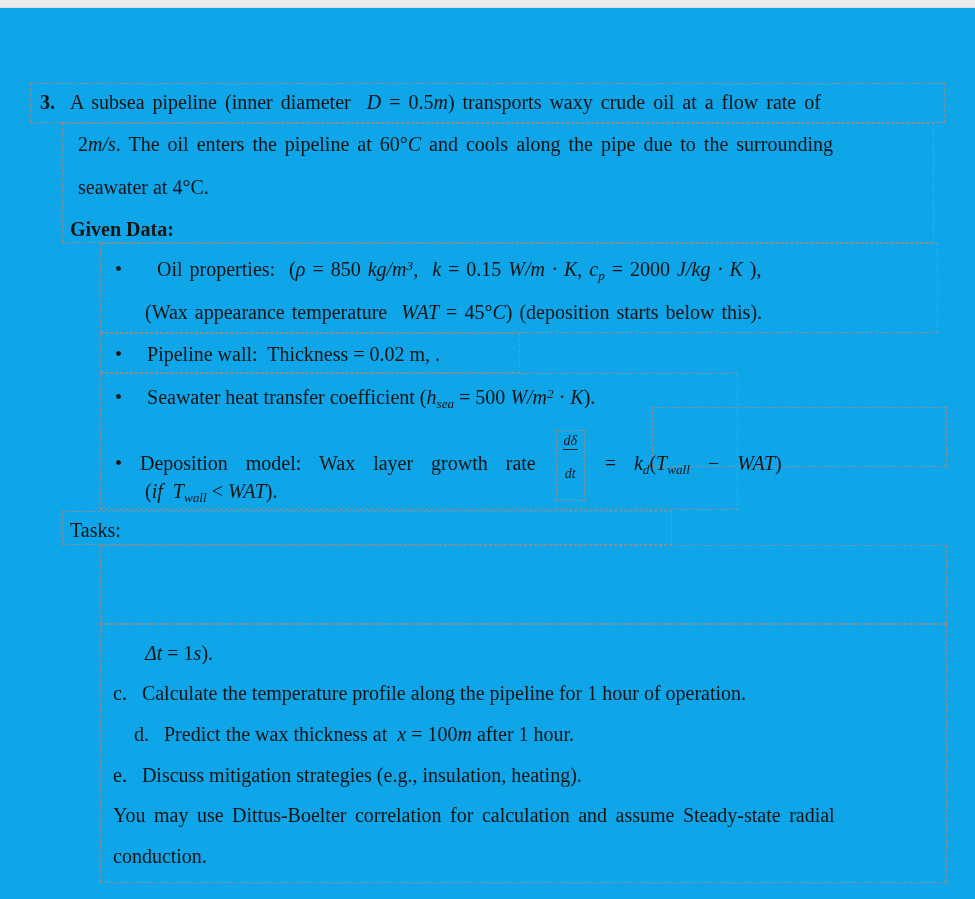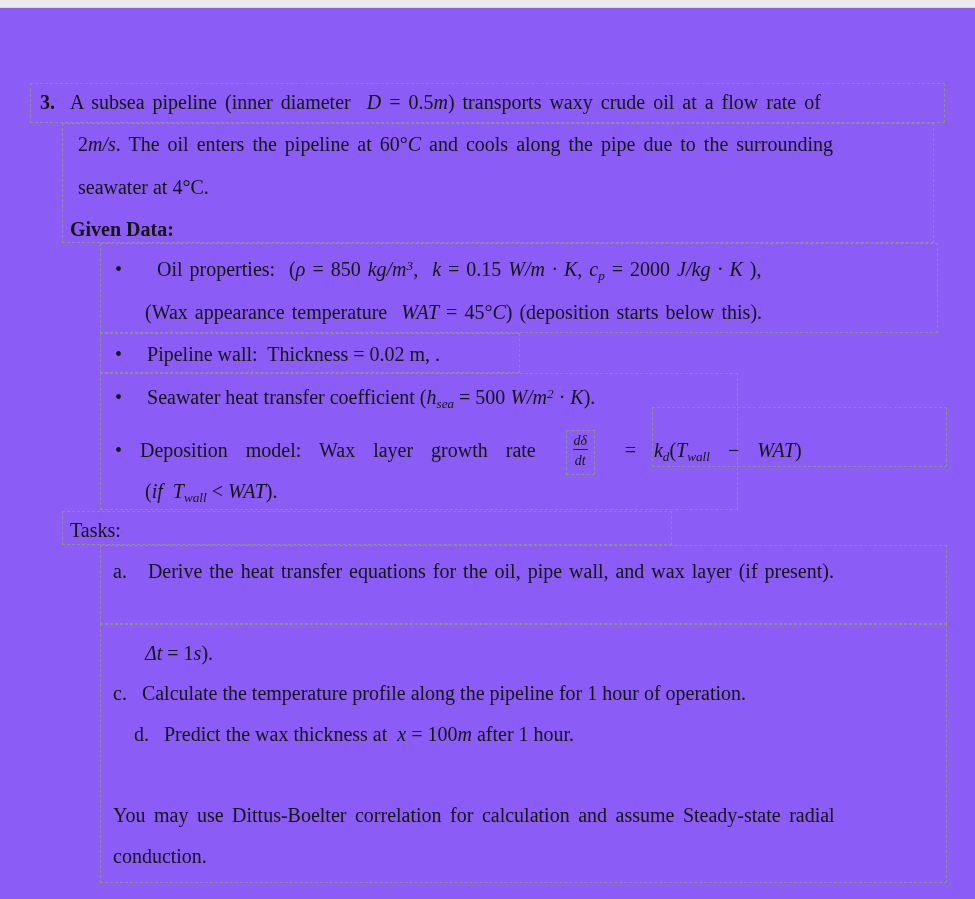--- a/index.html
+++ b/index.html
@@ -1,19 +1,19 @@
 <!DOCTYPE html>
 <html><head>
 <meta charset="utf-8">
 <style>
   html,body{margin:0;padding:0;background:#ffffff;}
   #page{
     position:relative;
     width:975px;height:899px;
-    background:#8b5cf6;
+    background:#0ea5e9;
     font-family:"Liberation Serif","DejaVu Serif",serif;
     color:#141414;
     overflow:hidden;
   }
   .top-edge{
     position:absolute;left:0;top:0;width:975px;height:7px;
     background:#ebebeb;border-bottom:1px solid #dcdcdc;
   }
   .obox{
     position:absolute;
@@ -35,27 +35,27 @@
   .ws3{word-spacing:3px;}
   .ws35{word-spacing:3.5px;}
   .wide{word-spacing:13px;}
   .frac{
     display:inline-flex;
     flex-direction:column;
     align-items:center;
     vertical-align:middle;
     border:1.5px dashed #8f8f8f;
     padding:2px 6px;
-    margin:0 12px;
+    margin:0 2px;
     font-style:italic;
     font-size:14px;
     line-height:1.15;
     word-spacing:normal;
   }
-  .frac .den{border-top:1px solid #222;padding:3px 2px;}
+  .frac .den{border-top:1px solid #222;padding:16px 2px;}
 </style>
 </head>
 <body>
 
 <div id="page">
 
   <div class="top-edge"></div>
 
   <div class="obox" style="left:30px;  top:83px;  width:915px; height:40px;"></div>
   <div class="obox" style="left:62px;  top:123px; width:872px; height:120px;"></div>
@@ -71,20 +71,20 @@
   <div class="line ws3" style="left:78px;  top:132px;"><span>2</span><span class="seg-i">m/s</span><span>. The oil enters the pipeline at 60°</span><span class="seg-i">C</span><span> and cools along the pipe due to the surrounding</span></div>
   <div class="line" style="left:78px;  top:175px;font-family:Liberation Serif, serif;"><span>seawater at 4°C.</span></div>
   <div class="line" style="left:70px;  top:217px;font-weight:bold;"><span>Given Data:</span></div>
   <div class="line ws2" style="left:115px; top:257px;"><span>•     </span><span>Oil properties:  (</span><span class="seg-i">ρ</span><span> = 850 </span><span class="seg-i">kg/m</span><span class="seg-sup">3</span><span>,  </span><span class="seg-i">k</span><span> = 0.15 </span><span class="seg-i">W/m · K</span><span>, </span><span class="seg-i">c</span><span class="seg-sub">p</span><span> = 2000 </span><span class="seg-i">J/kg · K</span><span> ),</span></div>
   <div class="line ws2" style="left:145px; top:300px;"><span>(Wax appearance temperature  </span><span class="seg-i">WAT</span><span> = 45°</span><span class="seg-i">C</span><span>) (deposition starts below this).</span></div>
   <div class="line" style="left:115px; top:342px;"><span>•     </span><span>Pipeline wall:  Thickness = 0.02 m, .</span></div>
   <div class="line" style="left:115px; top:385px;"><span>•     </span><span>Seawater heat transfer coefficient (</span><span class="seg-i">h</span><span class="seg-sub">sea</span><span> = 500 </span><span class="seg-i">W/m</span><span class="seg-sup">2</span><span> · </span><span class="seg-i">K</span><span>).</span></div>
   <div class="line wide" style="left:115px; top:430px;"><span>• </span><span>Deposition model: Wax layer growth rate </span><span class="frac"><span class="num">dδ</span><span class="den">dt</span></span><span> = </span><span class="seg-i">k</span><span class="seg-sub">d</span><span>(</span><span class="seg-i">T</span><span class="seg-sub">wall</span><span> − </span><span class="seg-i">WAT</span><span>)</span></div>
   <div class="line" style="left:145px; top:479px;"><span>(</span><span class="seg-i">if  T</span><span class="seg-sub">wall</span><span> &lt; </span><span class="seg-i">WAT</span><span>).</span></div>
   <div class="line" style="left:70px;  top:518px;"><span>Tasks:</span></div>
-  <div class="line ws2" style="left:113px; top:559px;"><span>a.   Derive the heat transfer equations for the oil, pipe wall, and wax layer (if present).</span></div>
   <div class="line" style="left:145px; top:641px;"><span class="seg-i">Δt</span><span> = 1</span><span class="seg-i">s</span><span>).</span></div>
   <div class="line" style="left:113px; top:681px;text-align:right;"><span>c.   Calculate the temperature profile along the pipeline for 1 hour of operation.</span></div>
   <div class="line" style="left:113px; top:722px;margin-left:21px;"><span>d.   Predict the wax thickness at  </span><span class="seg-i">x</span><span> = 100</span><span class="seg-i">m</span><span> after 1 hour.</span></div>
+  <div class="line" style="left:113px; top:763px;"><span>e.   Discuss mitigation strategies (e.g., insulation, heating).</span></div>
   <div class="line ws35" style="left:113px; top:803px;"><span>You may use Dittus-Boelter correlation for calculation and assume Steady-state radial</span></div>
   <div class="line" style="left:113px; top:844px;"><span>conduction.</span></div>
 
 </div>
 
 </body></html>

